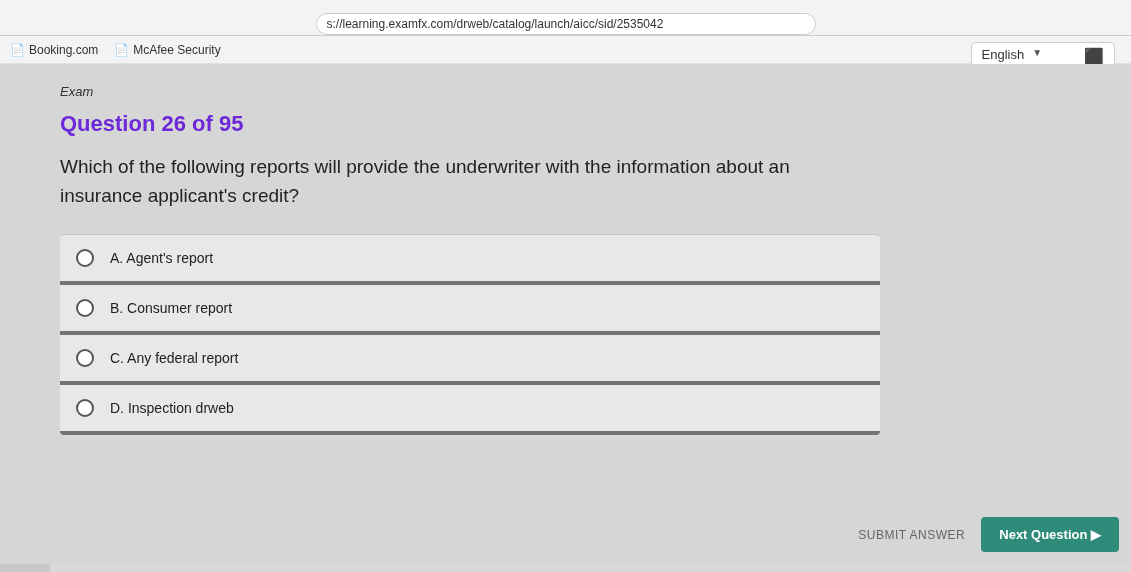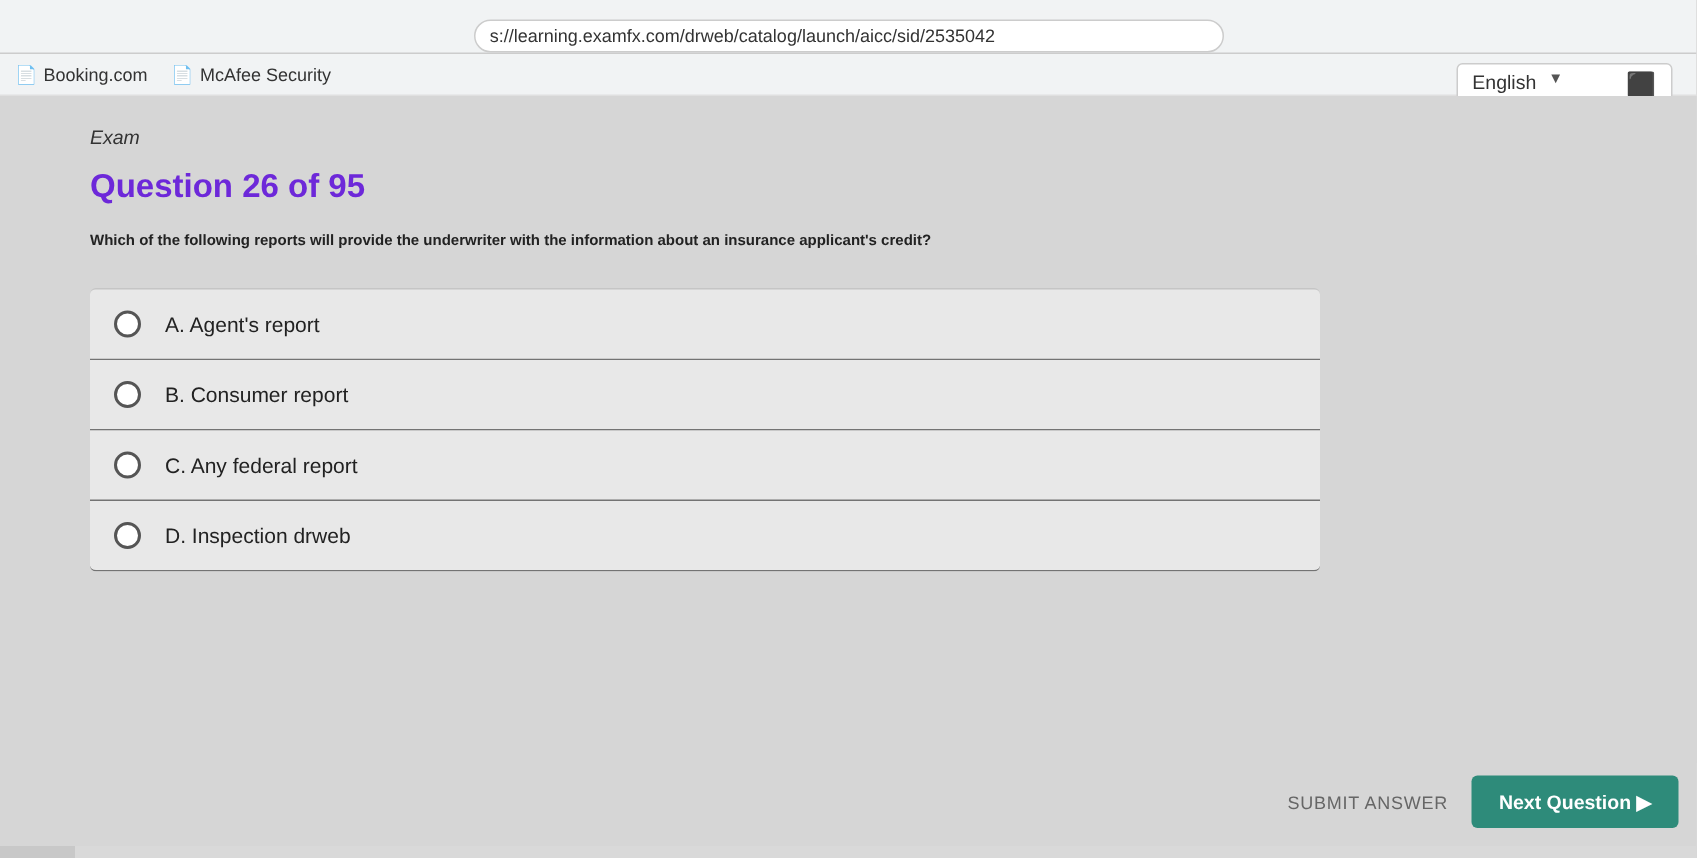--- a/index.html
+++ b/index.html
@@ -106,41 +106,40 @@
     }
 
     .question-title {
       font-size: 22px;
       font-weight: bold;
       color: #6d28d9;
       margin-bottom: 16px;
     }
 
     .question-text {
-      font-size: 10px;
+      font-size: 19px;
       color: #222;
       max-width: 780px;
       line-height: 1.5;
       margin-bottom: 24px;
-      font-weight: bold;
     }
 
     
     .options-container {
       max-width: 820px;
       display: flex;
       flex-direction: column;
       gap: 0;
     }
 
     .option-row {
       display: flex;
       align-items: center;
       background: #e8e8e8;
-      border-bottom: 1px solid #737373;
+      border-bottom: 4px solid #737373;
       padding: 14px 16px;
       cursor: pointer;
       gap: 16px;
     }
     .option-row:first-child {
       border-top-left-radius: 4px;
       border-top-right-radius: 4px;
       border-top: 1px solid #c5c5c5;
     }
     .option-row:last-child {

